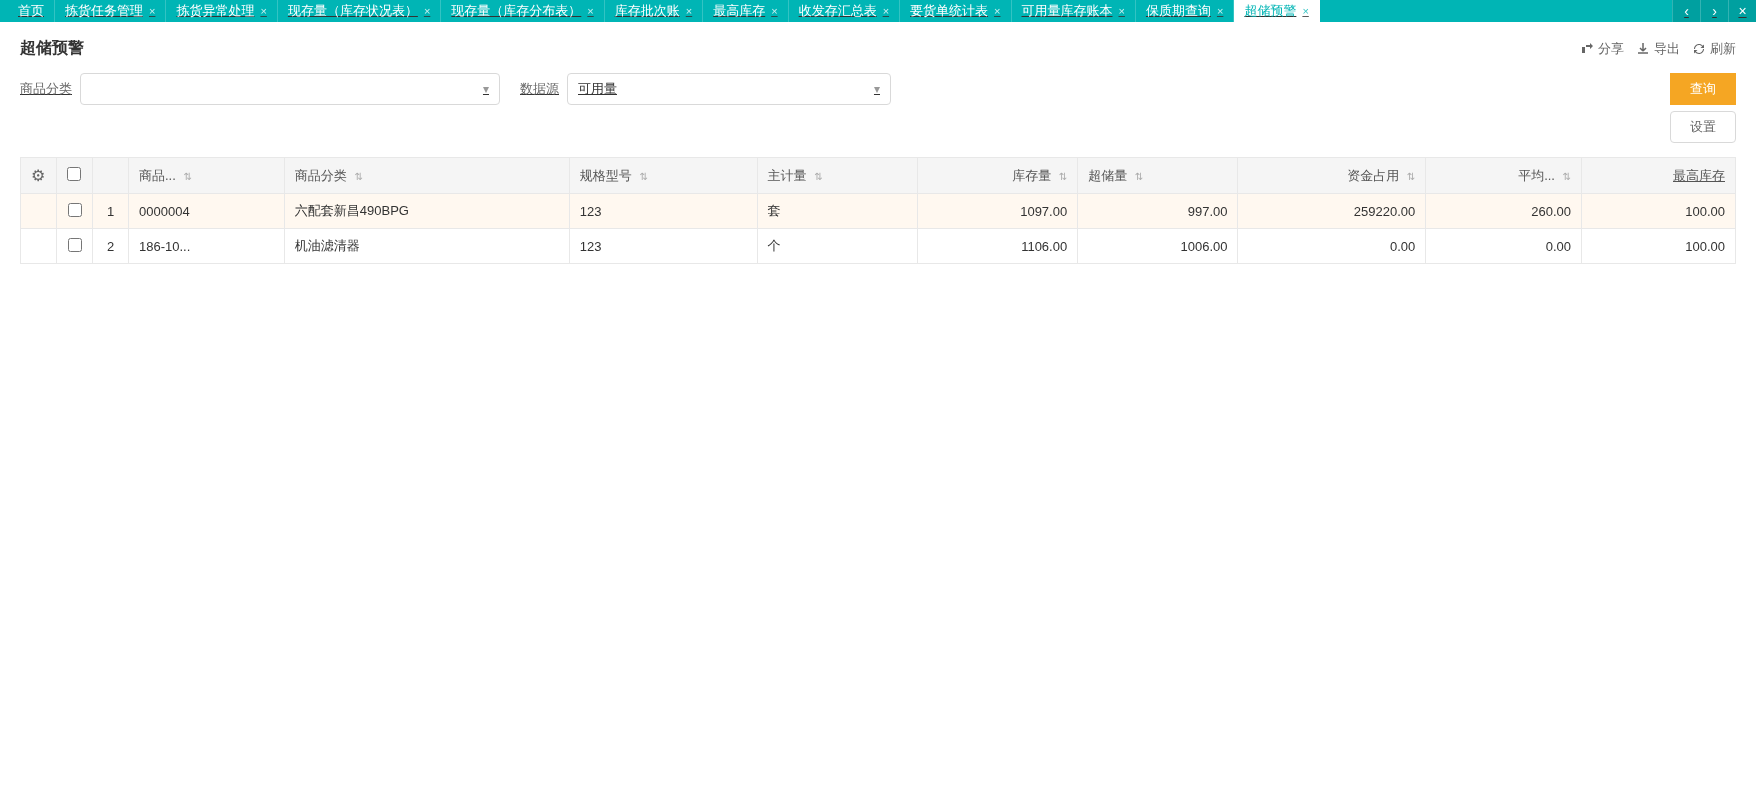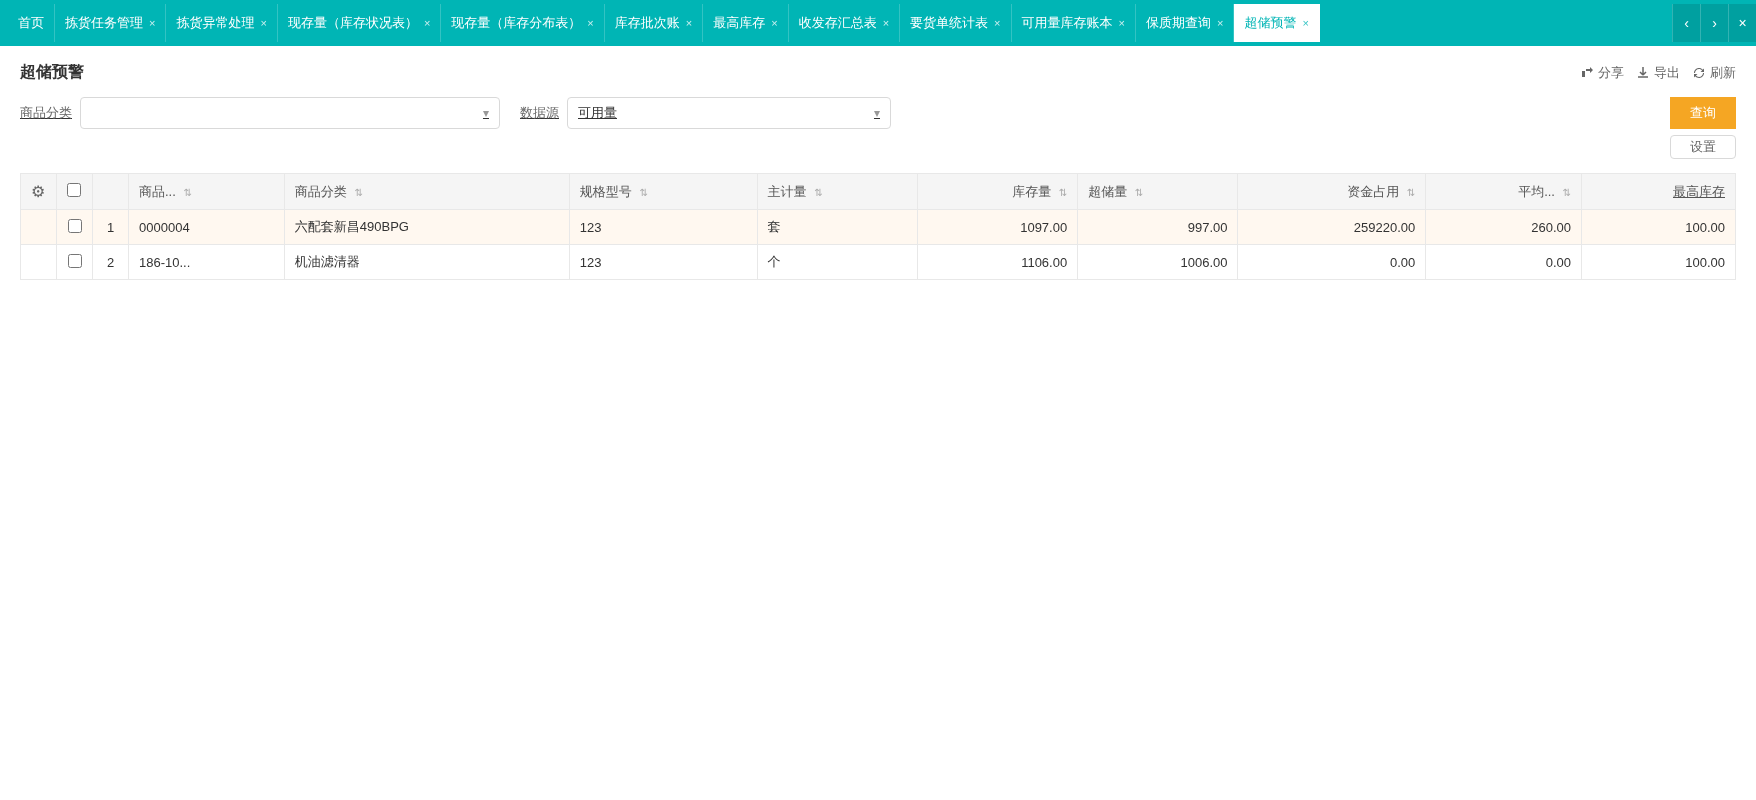--- a/index.html
+++ b/index.html
@@ -3,24 +3,25 @@
   <meta charset="utf-8">
   <style>
     * { margin: 0; padding: 0; box-sizing: border-box; }
     body { font-family: 'Microsoft YaHei', Arial, sans-serif; font-size: 13px; background: #fff; color: #333; width: 1756px; min-height: 800px; overflow-x: auto; }
 
     
     .top-nav {
       display: flex;
       align-items: center;
       background: #00b5b5;
-      height: 46px;
+      height: 22px;
       padding: 0 0 0 8px;
       overflow: hidden;
       flex-wrap: nowrap;
+      text-decoration: underline;
     }
     .nav-tab {
       display: inline-flex;
       align-items: center;
       padding: 0 10px;
       height: 38px;
       color: #fff;
       font-size: 13px;
       white-space: nowrap;
       cursor: pointer;
@@ -130,21 +131,21 @@
       font-size: 13px;
       cursor: pointer;
       margin-left: auto;
     }
     .btn-settings {
       background: #fff;
       color: #666;
       border: 1px solid #d9d9d9;
       border-radius: 4px;
       padding: 0 16px;
-      height: 24px;
+      height: 32px;
       font-size: 13px;
       cursor: pointer;
     }
     .filter-actions {
       display: flex;
       flex-direction: column;
       gap: 6px;
       margin-left: auto;
     }
 

